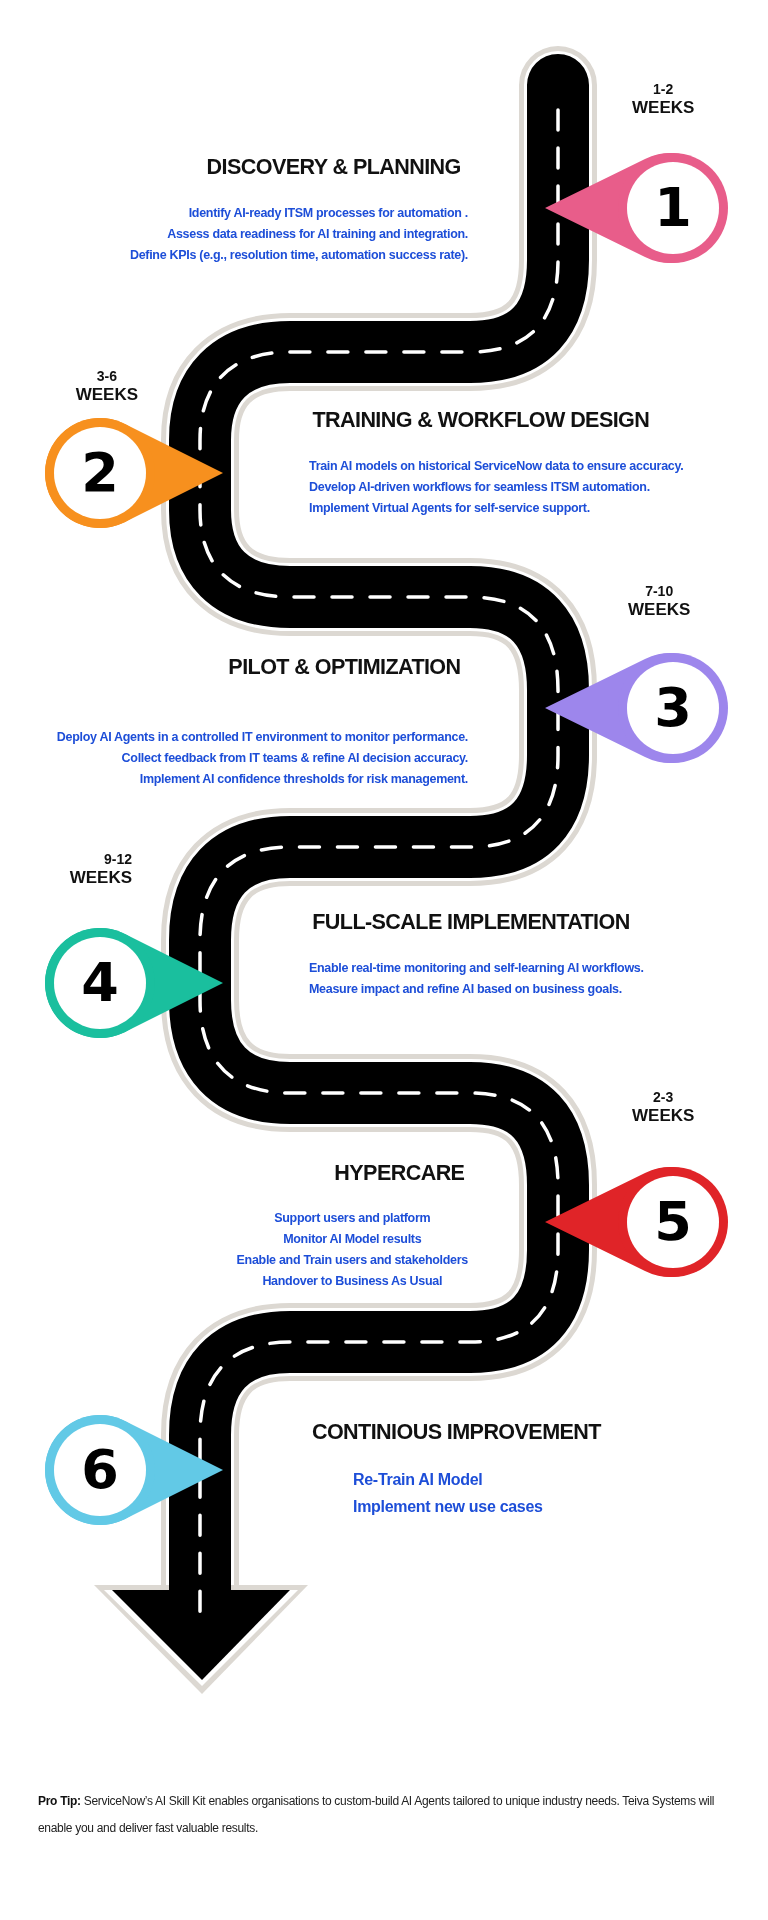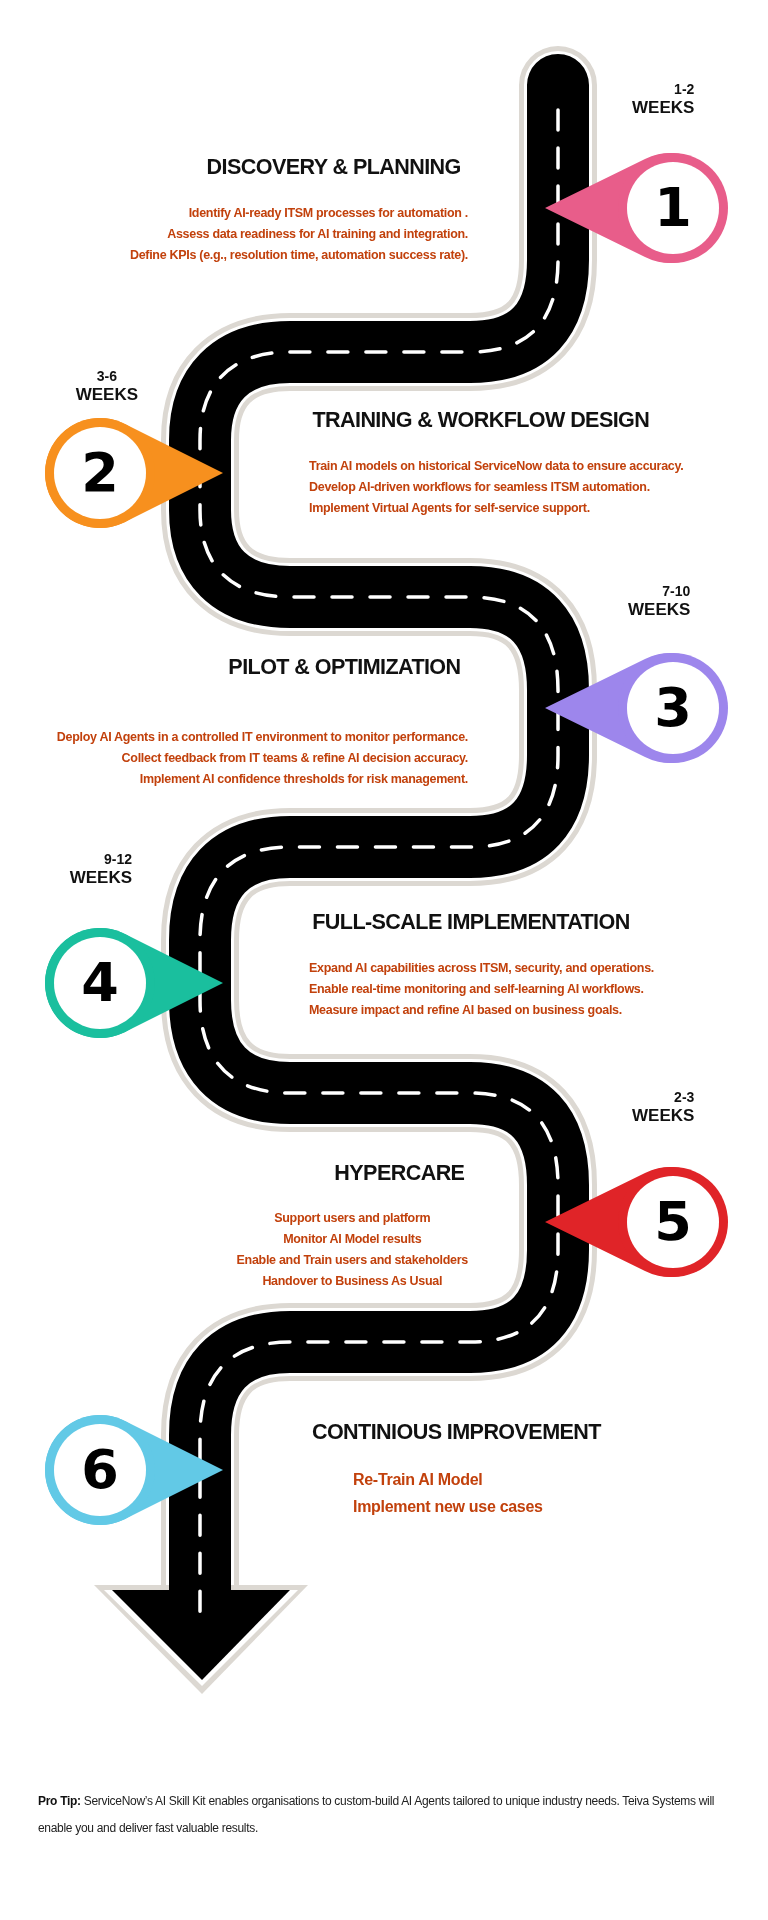--- a/index.html
+++ b/index.html
@@ -6,23 +6,23 @@
   body { width:768px; height:1920px; position:relative; overflow:hidden; font-family:"Liberation Sans", sans-serif; color:#111; }
   #road { position:absolute; left:0; top:0; width:768px; height:1920px; }
   .pin { position:absolute; width:190px; height:110px; }
   .pin svg { position:absolute; left:0; top:0; }
   .pin .num { position:absolute; width:94px; height:94px; display:flex; align-items:center; justify-content:center;
               font-family:"DejaVu Sans", sans-serif; font-weight:900; font-size:54px; color:#000; line-height:1; }
   .weeks { position:absolute; font-family:"Liberation Sans", sans-serif; font-weight:bold; color:#111; line-height:1; }
   .weeks .range { font-size:14px; display:block; }
   .weeks .unit { font-size:17px; display:block; margin-top:3px; }
   .weeks.left { text-align:right; }
-  .weeks.right { text-align:right; }
+  .weeks.right { text-align:center; }
   .step-title { position:absolute; font-family:"Liberation Sans", sans-serif; font-weight:bold; font-size:22px; letter-spacing:-0.6px; white-space:nowrap; color:#111; transform:scaleX(0.98); }
-  .step-desc { position:absolute; font-family:"Liberation Sans", sans-serif; font-weight:bold; font-size:12.5px; line-height:21px; white-space:nowrap; color:#c2410c; letter-spacing:-0.3px; }
+  .step-desc { position:absolute; font-family:"Liberation Sans", sans-serif; font-weight:bold; font-size:12.5px; line-height:21px; white-space:nowrap; color:#1d4ed8; letter-spacing:-0.3px; }
   .step-desc div { }
   .align-right { text-align:right; }
   .align-left { text-align:left; }
   .step6-desc { font-size:16px; line-height:27px; }
   .protip { position:absolute; left:38px; top:1788px; width:700px; font-family:"Liberation Sans", sans-serif; font-size:12px; line-height:27px; color:#222; letter-spacing:-0.3px; }
   .protip b { font-weight:bold; color:#111; }
 </style>
 </head>
 <body>
 
@@ -132,21 +132,20 @@
 
 <div class="step-title align-right" style="right:305px; top:654px;">PILOT &amp; OPTIMIZATION</div>
 <div class="step-desc align-right" style="right:300px; top:727px;">
   <div>Deploy AI Agents in a controlled IT environment to monitor performance.</div>
   <div>Collect feedback from IT teams &amp; refine AI decision accuracy.</div>
   <div>Implement AI confidence thresholds for risk management.</div>
 </div>
 
 <div class="step-title align-left" style="left:309px; top:909px;">FULL-SCALE IMPLEMENTATION</div>
 <div class="step-desc align-left" style="left:309px; top:958px;">
-  <div>Expand AI capabilities across ITSM, security, and operations.</div>
   <div>Enable real-time monitoring and self-learning AI workflows.</div>
   <div>Measure impact and refine AI based on business goals.</div>
 </div>
 
 <div class="step-title align-right" style="right:302px; top:1160px;">HYPERCARE</div>
 <div class="step-desc align-right" style="right:300px; top:1208px;text-align:center;">
   <div>Support users and platform</div>
   <div>Monitor AI Model results</div>
   <div>Enable and Train  users and stakeholders</div>
   <div>Handover to Business As Usual</div>

